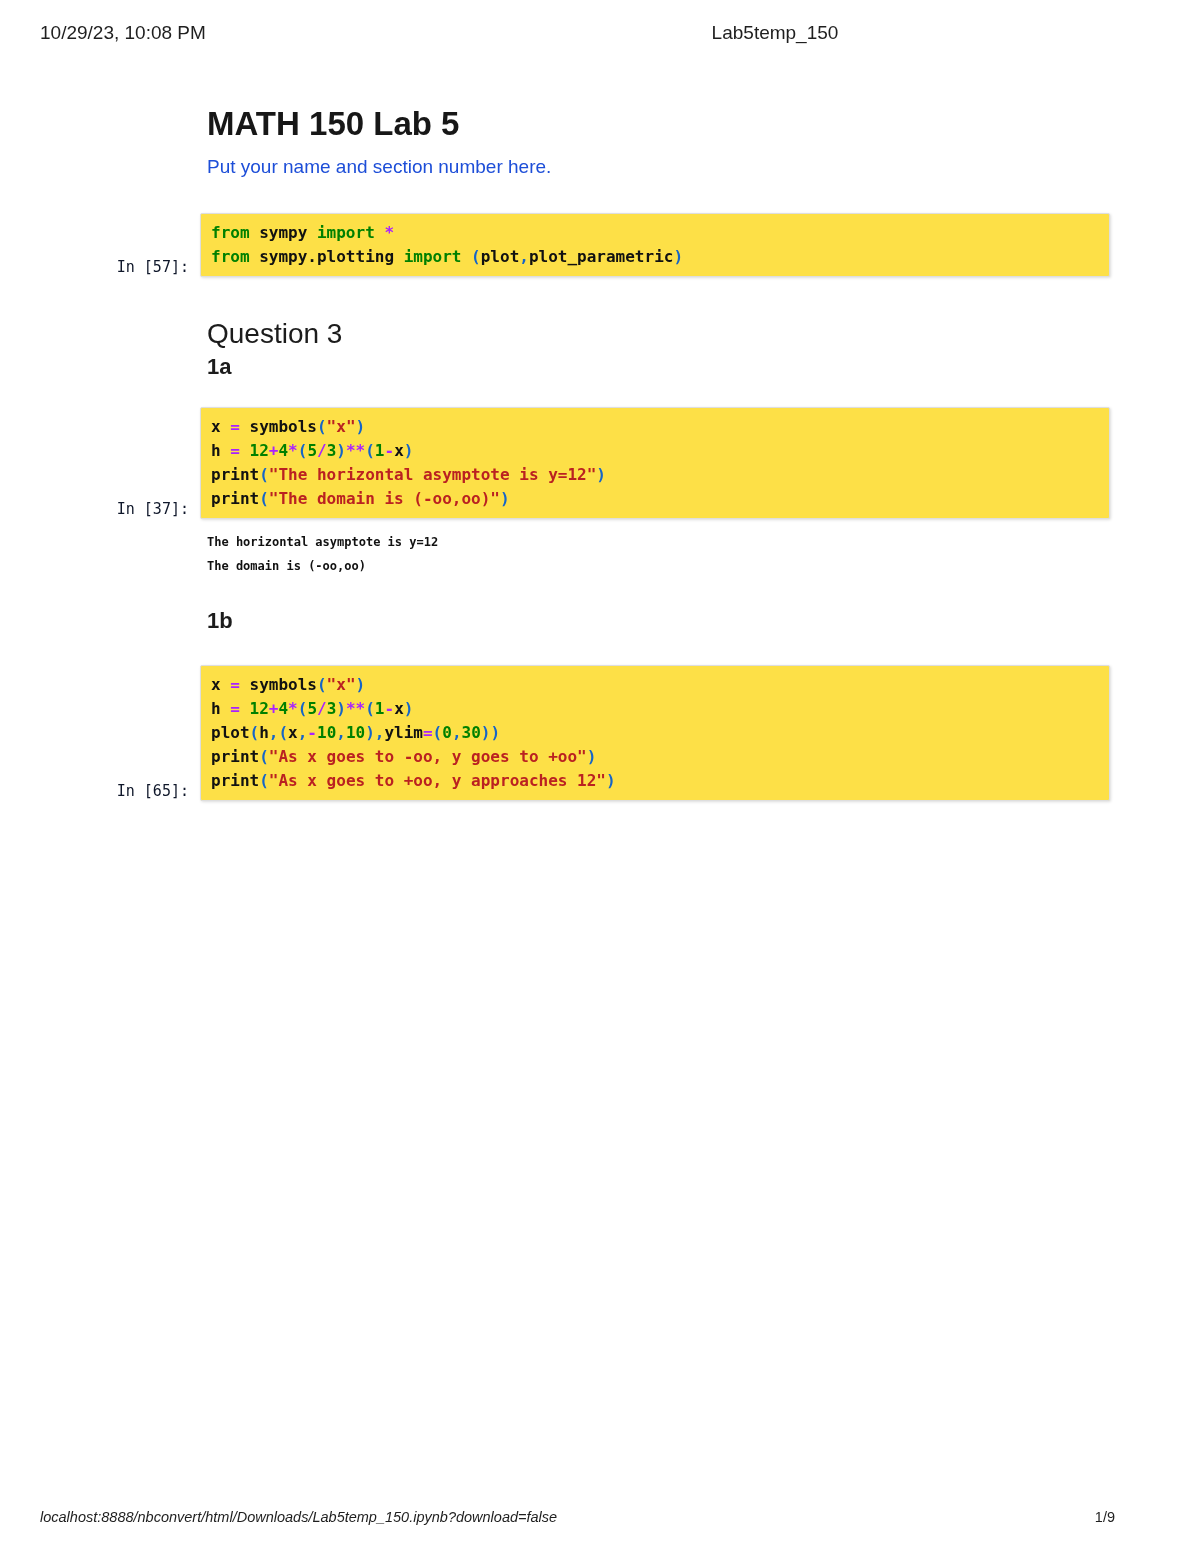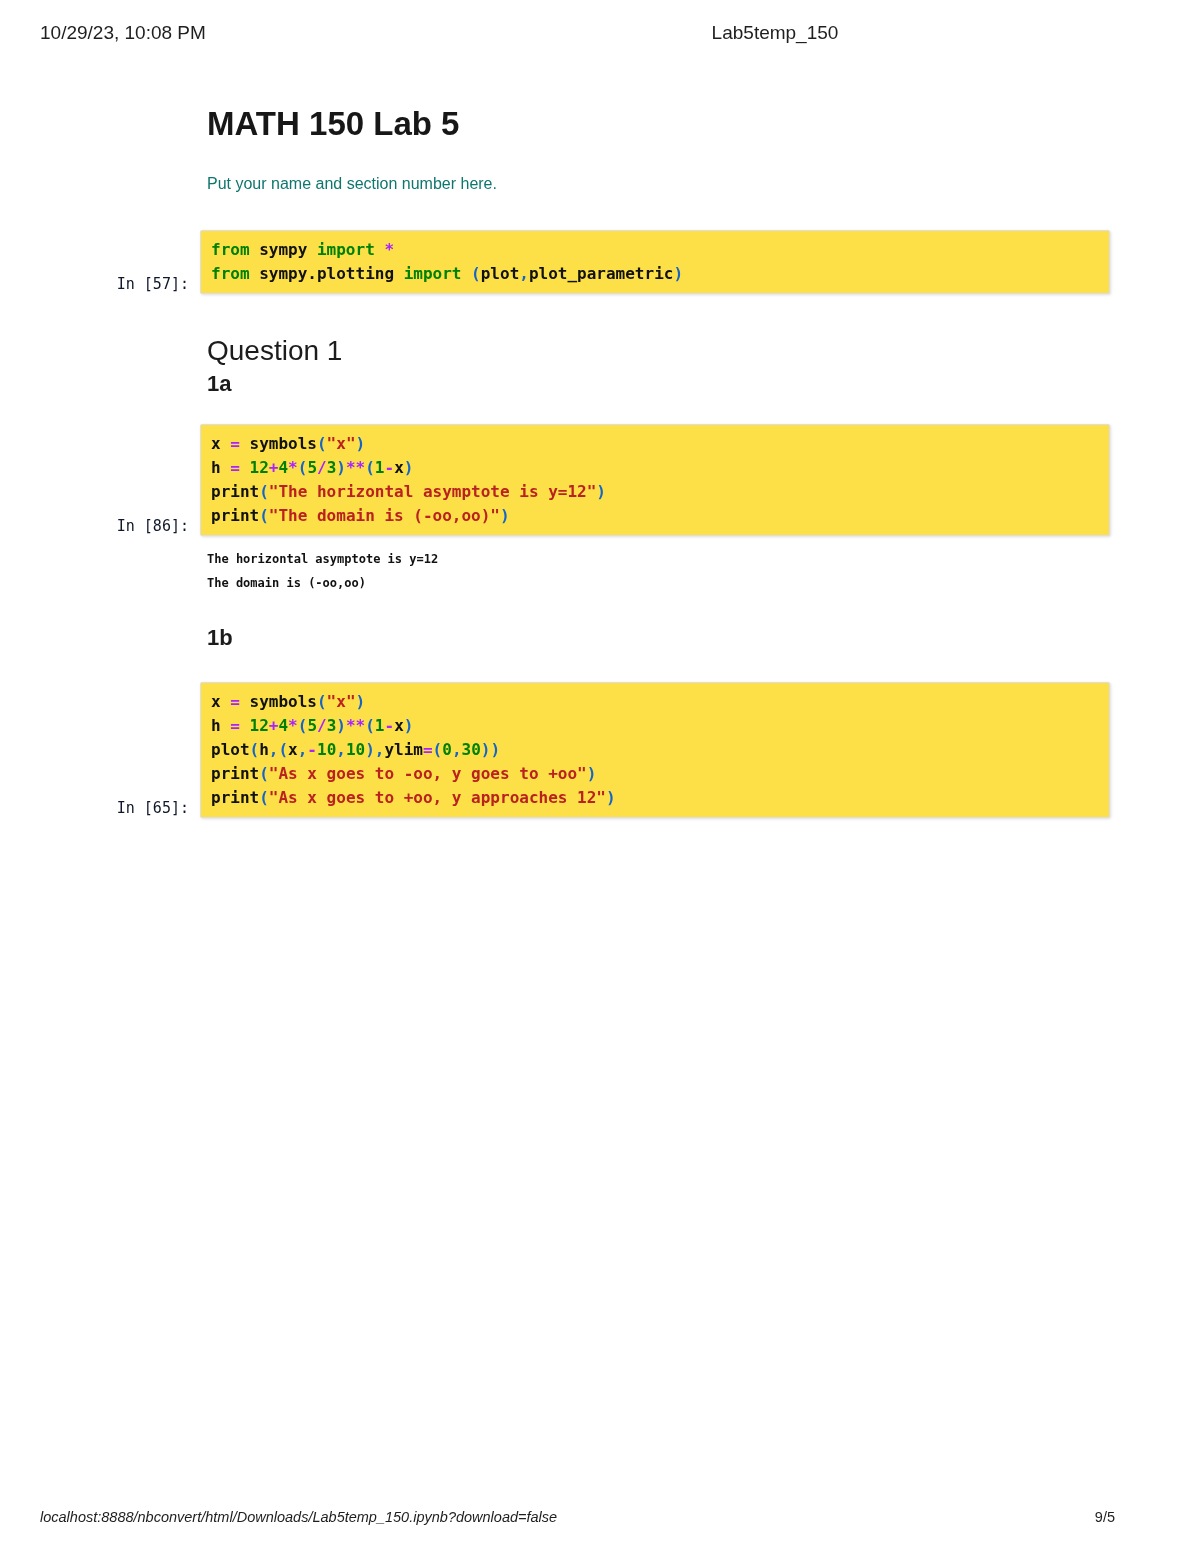--- a/index.html
+++ b/index.html
@@ -28,21 +28,21 @@
   .prompt {
     flex: 0 0 100px; width: 100px;
     text-align: right; padding-right: 11px; padding-top: 9px;
     font-family: "DejaVu Sans Mono", monospace;
     font-size: 15px; line-height: 20px;
     color: #0f172a; white-space: nowrap;
   }
   .md-body { flex: 1; padding-left: 7px; }
 
   h1 { font-size: 33px; line-height: 40px; font-weight: bold; color: #171717; }
-  p.subtitle { font-size: 16px; line-height: 24px; margin-top: 28px; color: #0f766e; }
+  p.subtitle { font-size: 19px; line-height: 24px; margin-top: 11px; color: #1d4ed8; }
   h2 { font-size: 28px; line-height: 38px; font-weight: 400; margin-top: 38px; color: #1c1c1c; }
   h3 { font-size: 22px; line-height: 28px; font-weight: 600; color: #1c1c1c; }
   .h3a { }
   .h3b { margin-top: 29px; }
 
   .cell-row-1 { margin-top: 34px; }
   .cell-row-2 { margin-top: 26px; }
   .cell-row-3 { margin-top: 30px; }
 
   .input-area {
@@ -98,27 +98,27 @@
   </div>
 
   <div class="row cell-row-1">
     <div class="prompt">In [57]:</div>
     <div class="input-area"><div class="cl"><span class="tk-k">from</span><span class="tk-t"> sympy </span><span class="tk-k">import</span><span class="tk-t"> </span><span class="tk-o">*</span></div><div class="cl"><span class="tk-k">from</span><span class="tk-t"> sympy.plotting </span><span class="tk-k">import</span><span class="tk-t"> </span><span class="tk-p">(</span><span class="tk-t">plot</span><span class="tk-p">,</span><span class="tk-t">plot_parametric</span><span class="tk-p">)</span></div></div>
   </div>
 
   <div class="row">
     <div class="prompt"></div>
     <div class="md-body">
-      <h2>Question 1</h2>
+      <h2>Question 3</h2>
       <h3 class="h3a">1a</h3>
     </div>
   </div>
 
   <div class="row cell-row-2">
-    <div class="prompt">In [86]:</div>
+    <div class="prompt">In [37]:</div>
     <div class="input-area"><div class="cl"><span class="tk-t">x </span><span class="tk-o">=</span><span class="tk-t"> symbols</span><span class="tk-p">(</span><span class="tk-s">"x"</span><span class="tk-p">)</span></div><div class="cl"><span class="tk-t">h </span><span class="tk-o">=</span><span class="tk-t"> </span><span class="tk-m">12</span><span class="tk-o">+</span><span class="tk-m">4</span><span class="tk-o">*</span><span class="tk-p">(</span><span class="tk-m">5</span><span class="tk-o">/</span><span class="tk-m">3</span><span class="tk-p">)</span><span class="tk-o">**</span><span class="tk-p">(</span><span class="tk-m">1</span><span class="tk-o">-</span><span class="tk-t">x</span><span class="tk-p">)</span></div><div class="cl"><span class="tk-t">print</span><span class="tk-p">(</span><span class="tk-s">"The horizontal asymptote is y=12"</span><span class="tk-p">)</span></div><div class="cl"><span class="tk-t">print</span><span class="tk-p">(</span><span class="tk-s">"The domain is (-oo,oo)"</span><span class="tk-p">)</span></div></div>
   </div>
 
   <div class="row output-row">
     <div class="prompt"></div>
     <div class="output-area">The horizontal asymptote is y=12
 The domain is (-oo,oo)</div>
   </div>
 
   <div class="row">
@@ -130,14 +130,14 @@
 
   <div class="row cell-row-3">
     <div class="prompt">In [65]:</div>
     <div class="input-area"><div class="cl"><span class="tk-t">x </span><span class="tk-o">=</span><span class="tk-t"> symbols</span><span class="tk-p">(</span><span class="tk-s">"x"</span><span class="tk-p">)</span></div><div class="cl"><span class="tk-t">h </span><span class="tk-o">=</span><span class="tk-t"> </span><span class="tk-m">12</span><span class="tk-o">+</span><span class="tk-m">4</span><span class="tk-o">*</span><span class="tk-p">(</span><span class="tk-m">5</span><span class="tk-o">/</span><span class="tk-m">3</span><span class="tk-p">)</span><span class="tk-o">**</span><span class="tk-p">(</span><span class="tk-m">1</span><span class="tk-o">-</span><span class="tk-t">x</span><span class="tk-p">)</span></div><div class="cl"><span class="tk-t">plot</span><span class="tk-p">(</span><span class="tk-t">h</span><span class="tk-p">,(</span><span class="tk-t">x</span><span class="tk-p">,</span><span class="tk-o">-</span><span class="tk-m">10</span><span class="tk-p">,</span><span class="tk-m">10</span><span class="tk-p">),</span><span class="tk-t">ylim</span><span class="tk-o">=</span><span class="tk-p">(</span><span class="tk-m">0</span><span class="tk-p">,</span><span class="tk-m">30</span><span class="tk-p">))</span></div><div class="cl"><span class="tk-t">print</span><span class="tk-p">(</span><span class="tk-s">"As x goes to -oo, y goes to +oo"</span><span class="tk-p">)</span></div><div class="cl"><span class="tk-t">print</span><span class="tk-p">(</span><span class="tk-s">"As x goes to +oo, y approaches 12"</span><span class="tk-p">)</span></div></div>
   </div>
 
 </main>
 
 <div class="print-footer">
   <span class="pf-url">localhost:8888/nbconvert/html/Downloads/Lab5temp_150.ipynb?download=false</span>
-  <span class="pf-page">9/5</span>
+  <span class="pf-page">1/9</span>
 </div>
 
 </body></html>

